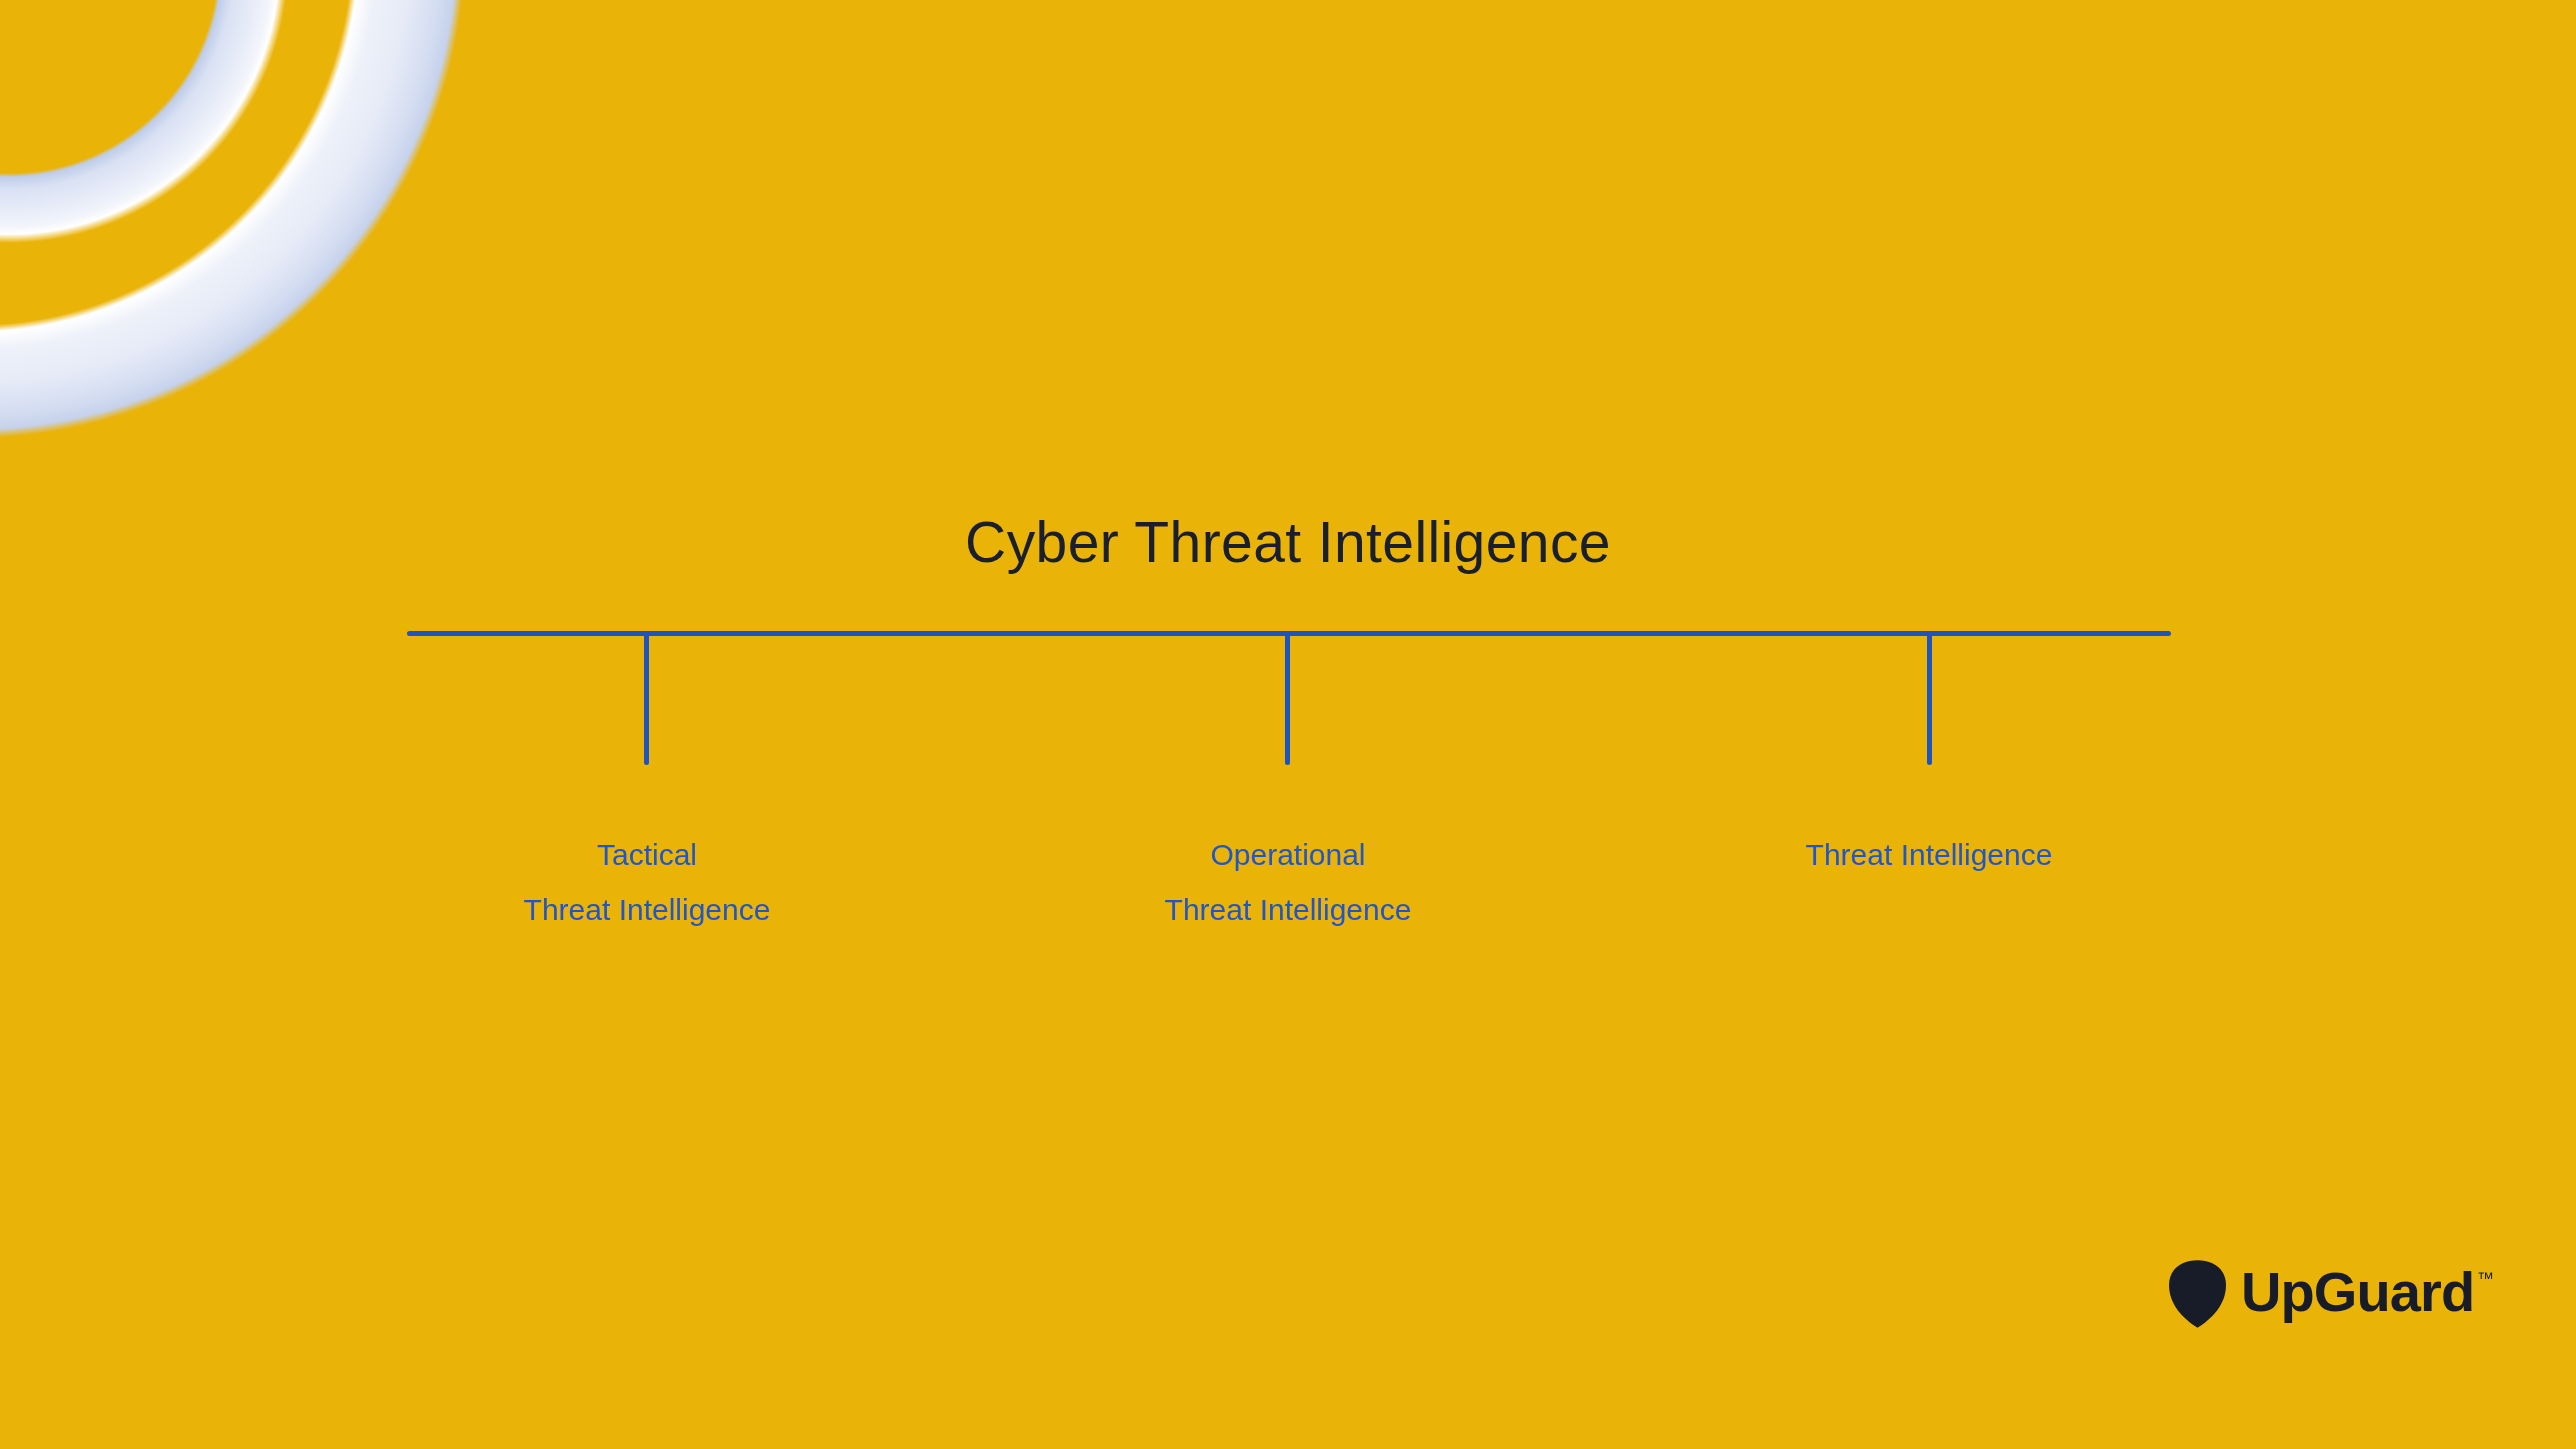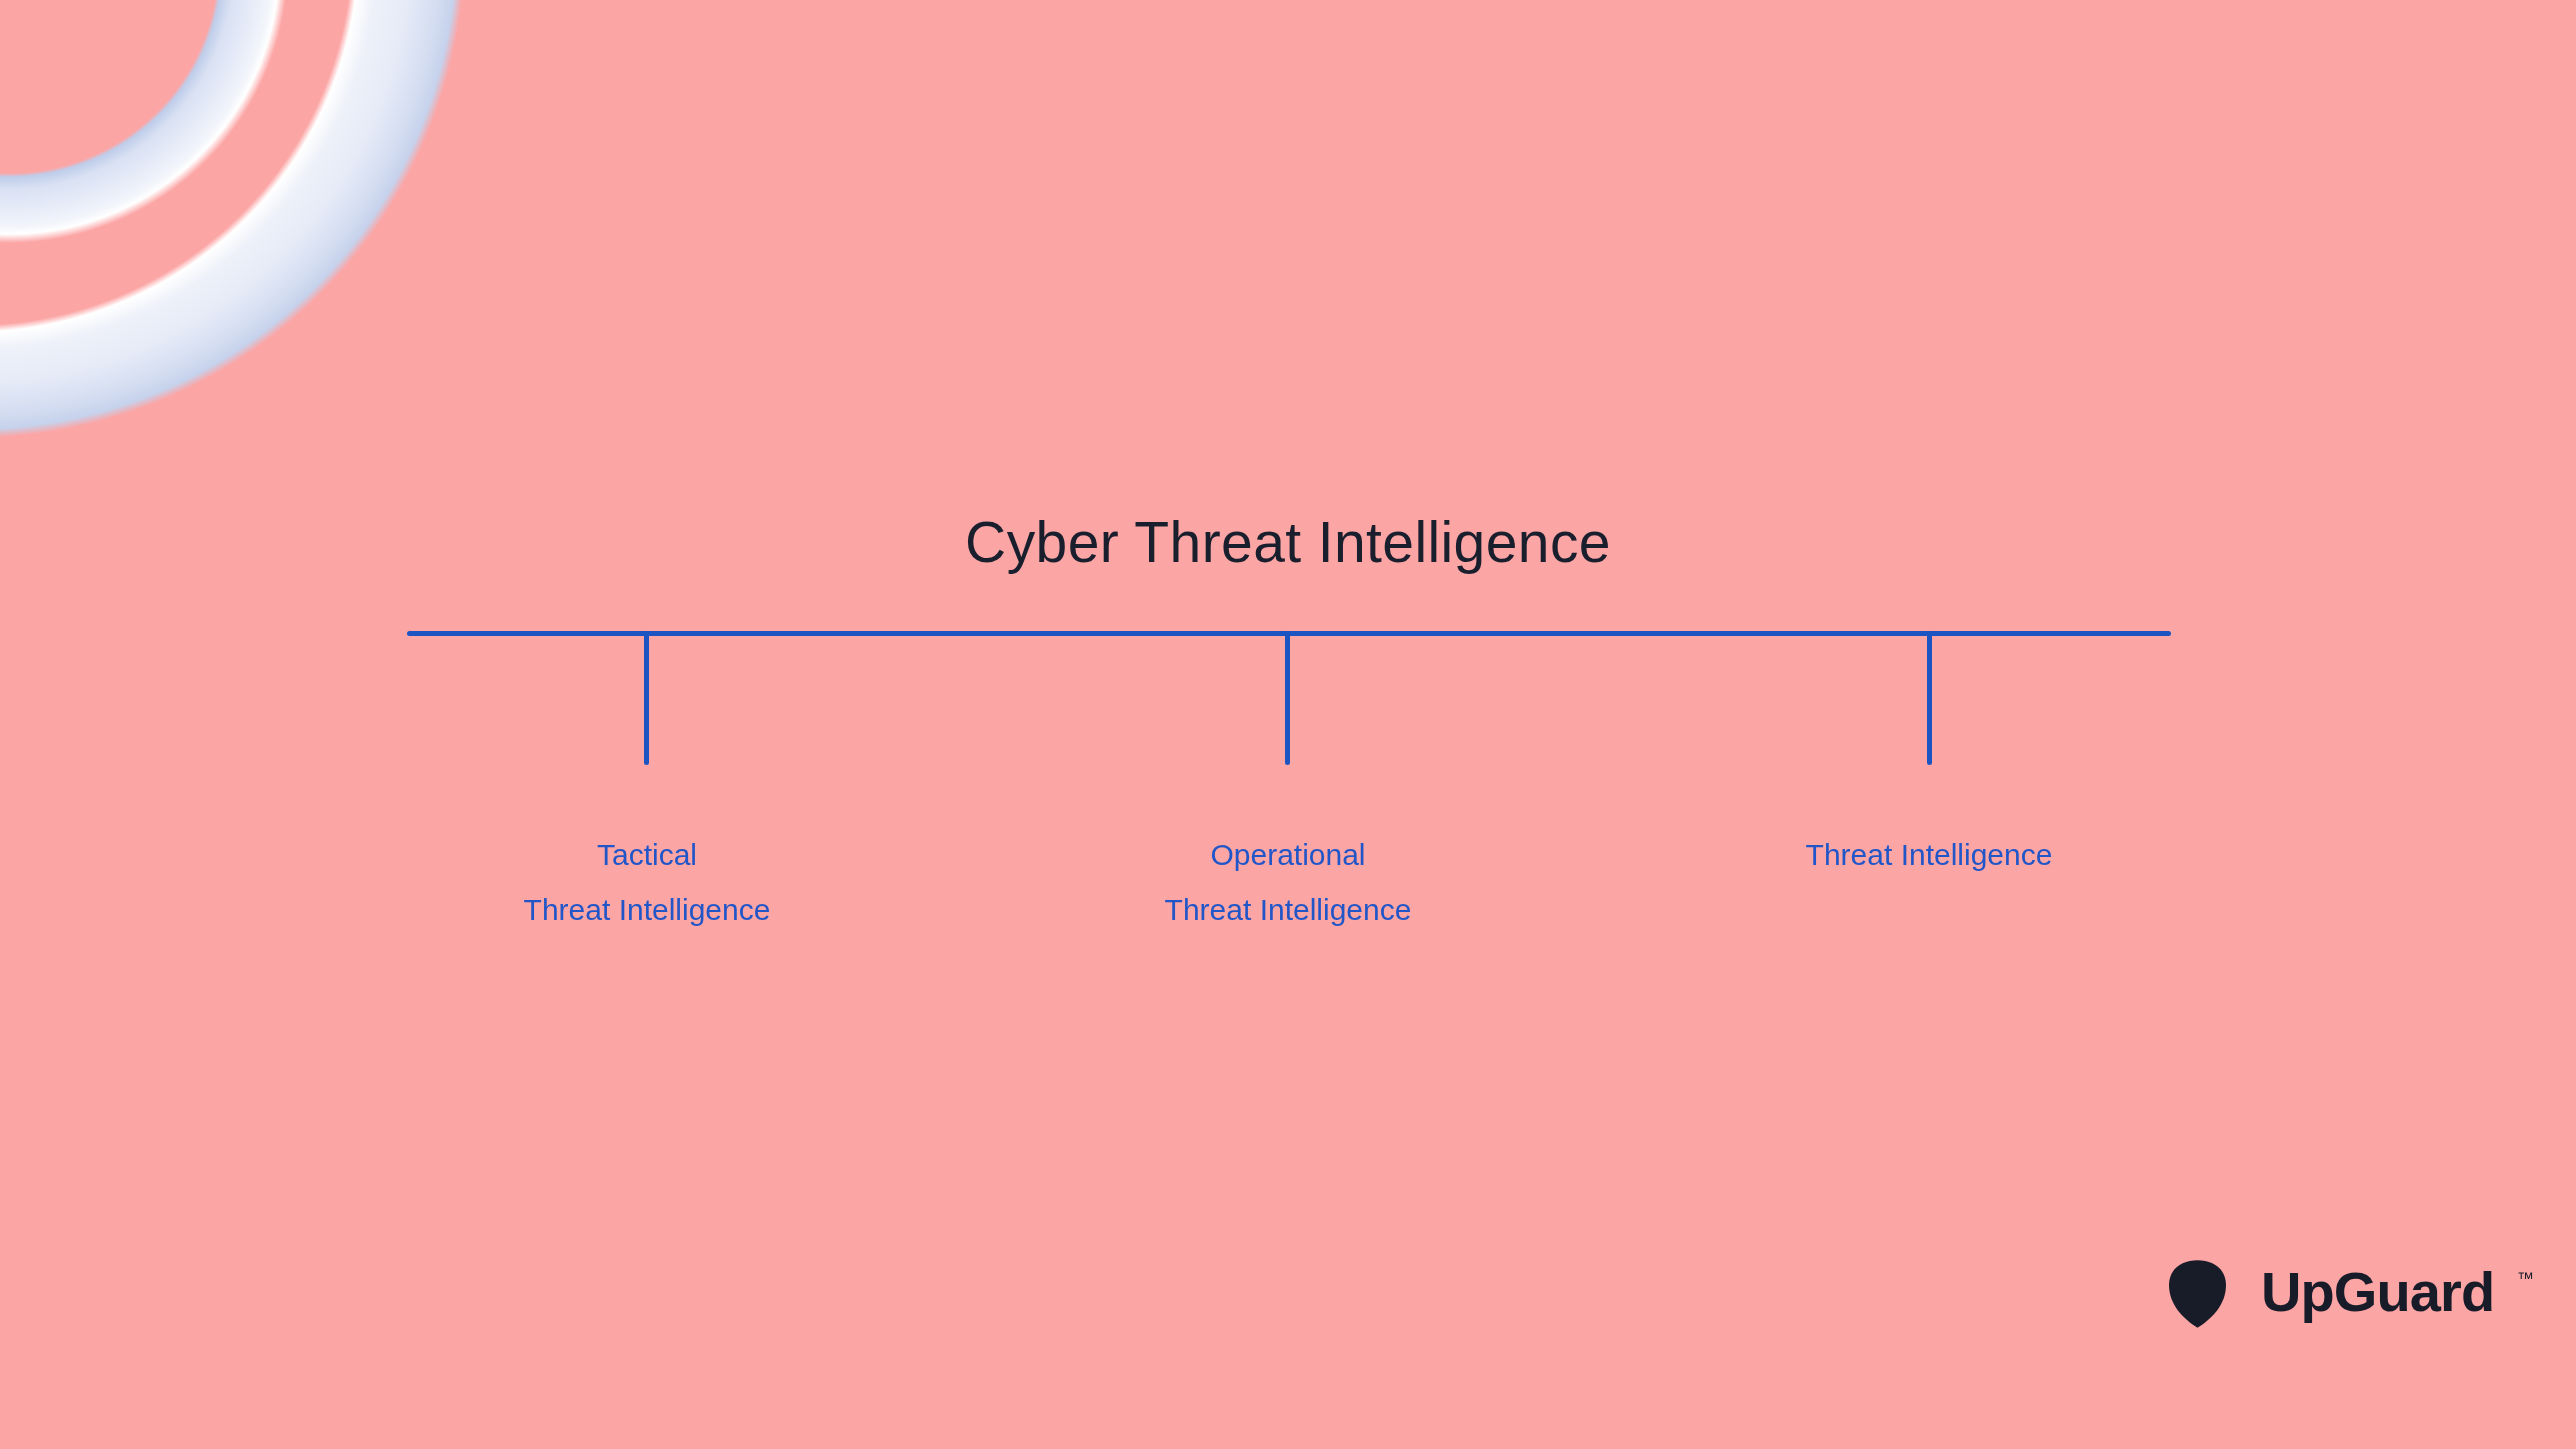--- a/index.html
+++ b/index.html
@@ -2,21 +2,21 @@
 <html style="font-size:14.3px"><head>
 <meta charset="utf-8">
 <style>
   html, body { margin: 0; padding: 0; }
   body { font-family: "Liberation Sans", sans-serif; }
 
   .canvas {
     position: relative;
     width: 2576px;
     height: 1449px;
-    background: #fca5a5;
+    background: #eab308;
     overflow: hidden;
   }
 
   
   .ring-decoration {
     position: absolute;
     left: 0; top: 0;
     width: 644px; height: 590px;
     pointer-events: none;
     background:
@@ -81,21 +81,20 @@
   }
   .branch-label.b1 { left: 334px; }
   .branch-label.b2 { left: 975px; }
   .branch-label.b3 { left: 1616px; }
 
   .brand-logo {
     position: absolute;
     left: 2169px; top: 1257px;
     display: flex;
     align-items: flex-start;
-    gap: 20px;
   }
   .brand-shield { width: 57px; height: 70px; margin-top: 1.8px; }
   .brand-wordmark {
     margin-left: 15px;
     font-size: 56px;
     line-height: 70px;
     font-weight: bold;
     letter-spacing: -0.9px;
     color: #181c29;
   }

